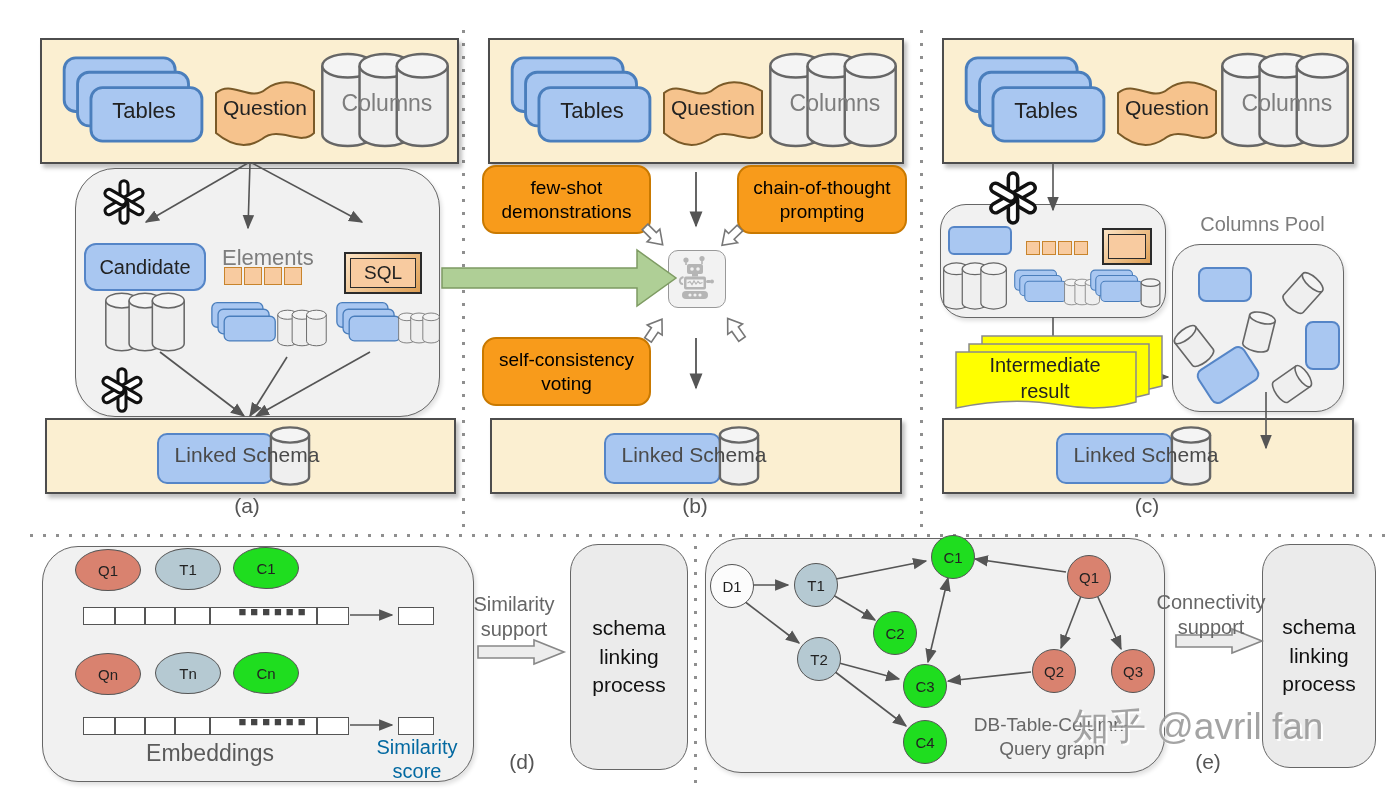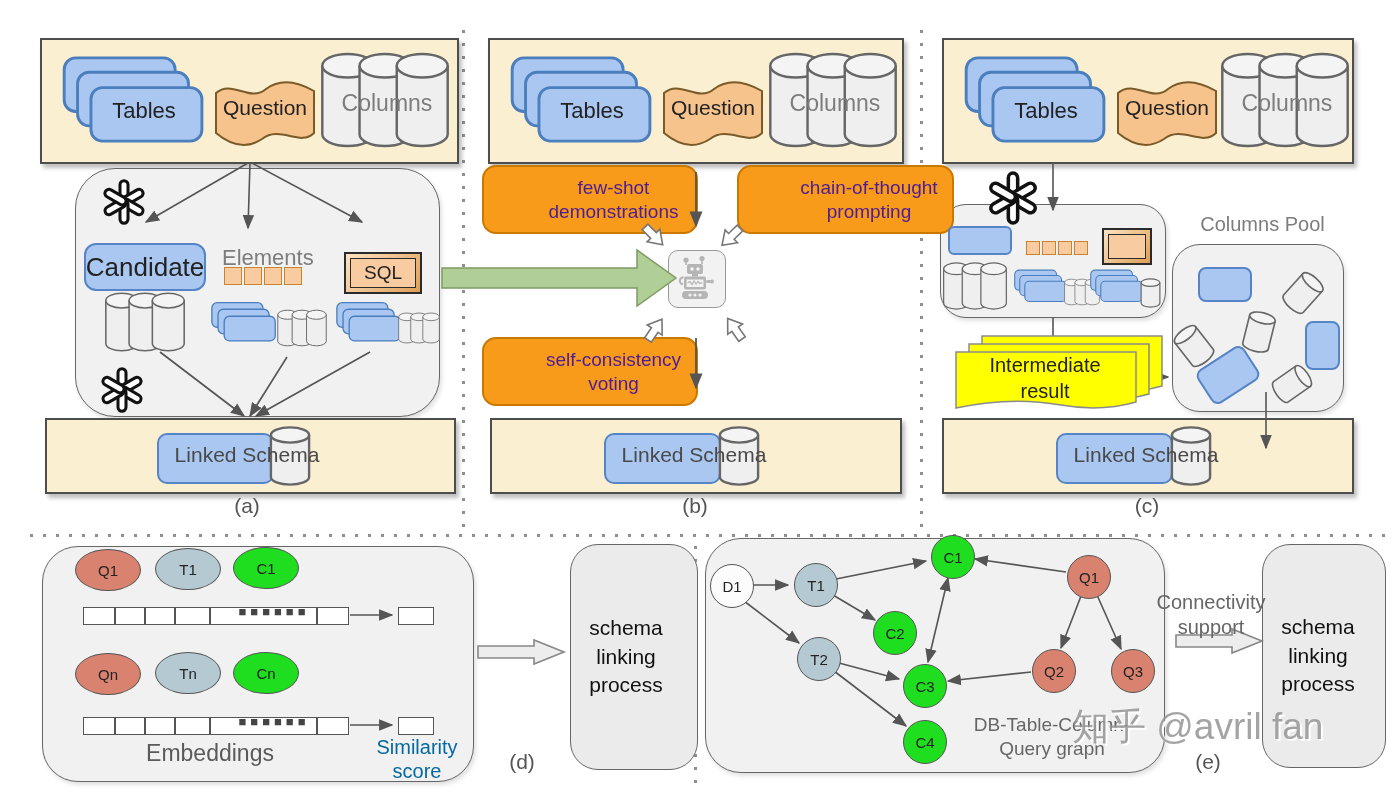--- a/index.html
+++ b/index.html
@@ -2,35 +2,35 @@
 <html><head>
 <meta charset="utf-8">
 <style>
   html,body{margin:0;padding:0;background:#fff;}
   #stage{position:relative;width:1400px;height:794px;background:#fff;overflow:hidden;
          font-family:"Liberation Sans", sans-serif;color:#222;}
   .abs{position:absolute;}
   .strip{background:#FBEFD1;border:2px solid #4d4d4d;box-shadow:3px 4px 4px rgba(0,0,0,.25);z-index:3;}
   .gbox{background:#F1F1F1;border:1.5px solid #666;box-shadow:2px 3px 4px rgba(0,0,0,.12);z-index:3;}
   .bluerect{background:#A9C7F1;border:2px solid #5585C7;border-radius:10px;z-index:4;}
-  .obox{background:#F89B1B;border:2px solid #C97900;border-radius:14px;color:#4c1d95;font-size:19px;
-        display:flex;align-items:center;justify-content:center;text-align:center;line-height:1.25;z-index:4;padding-left:47px;}
+  .obox{background:#F89B1B;border:2px solid #C97900;border-radius:14px;color:#000000;font-size:19px;
+        display:flex;align-items:center;justify-content:center;text-align:center;line-height:1.25;z-index:4;}
   .lbl{color:#222;text-align:center;z-index:8;}
   .greylbl{color:#7d7d7d;text-align:center;z-index:8;}
   .cap{color:#555;font-size:21px;text-align:center;z-index:8;}
   .node{border-radius:50%;border:1.6px solid #555;display:flex;align-items:center;justify-content:center;
         font-size:15px;color:#222;z-index:7;}
   .osq{background:#F8CBA0;border:1.5px solid #C8842C;z-index:4;}
   .vdots{width:3px;background-image:repeating-linear-gradient(to bottom,#8f8f8f 0 3px,transparent 3px 13px);z-index:2;}
   .hdots{height:3px;background-image:repeating-linear-gradient(to right,#8f8f8f 0 3px,transparent 3px 13px);z-index:2;}
   .box3d{background:linear-gradient(135deg,#FCE3C4,#DE9F55);border:2px solid #2b2b2b;z-index:4;}
   .box3d .inner{position:absolute;inset:4px;background:#F8CBA0;border:1.5px solid #2b2b2b;
         display:flex;align-items:center;justify-content:center;font-size:19px;color:#222;}
   .procbox{background:#EBEBEB;border:1.5px solid #666;border-radius:28px;display:flex;align-items:center;
-        justify-content:flex-start;text-align:center;font-size:21px;color:#111;line-height:1.35;z-index:3;padding-left:10px;}
+        justify-content:center;text-align:center;font-size:21px;color:#111;line-height:1.35;z-index:3;}
   .support{color:#666;font-size:20px;text-align:center;line-height:1.25;z-index:8;}
   .bar{background:#fff;border:1.6px solid #555;z-index:4;}
   .bar .dv{position:absolute;top:0;bottom:0;width:1.6px;background:#555;}
   .bar .dots{position:absolute;left:140px;top:-4px;width:100px;text-align:center;color:#444;
         font-size:13px;letter-spacing:4px;}
   .srect{background:#fff;border:1.6px solid #555;z-index:4;}
   #watermark{z-index:40;font-size:37px;color:rgba(148,148,148,.85);white-space:nowrap;
         text-shadow:2px 2px 0 rgba(255,255,255,.95);}
   svg.icon{z-index:5;position:absolute;overflow:visible;}
   #overlay{position:absolute;left:0;top:0;z-index:6;pointer-events:none;}
@@ -187,21 +187,21 @@
     <div class="abs greylbl" style="left:284px;top:50px;width:122px;font-size:23px">Columns</div>
   </div>
 
   <div class="abs gbox" style="left:75px;top:168px;width:363px;height:247px;border-radius:40px"></div>
   <svg class="icon" style="left:100px;top:178px" width="48" height="48">
       <use href="#openai"></use>
     </svg>
   <svg class="icon" style="left:98px;top:366px" width="48" height="48">
       <use href="#openai"></use>
     </svg>
-  <div class="abs bluerect" style="left:84px;top:243px;width:118px;height:44px;border-radius:12px;display:flex;align-items:center;justify-content:center;font-size:26px">Candidate</div>
+  <div class="abs bluerect" style="left:84px;top:243px;width:118px;height:44px;border-radius:12px;display:flex;align-items:center;justify-content:center;font-size:20px">Candidate</div>
   <div class="abs greylbl" style="left:222px;top:245px;width:82px;font-size:22px;z-index:4">Elements</div>
   <div class="abs osq" style="left:224px;top:267px;width:16px;height:16px"></div>
   <div class="abs osq" style="left:244px;top:267px;width:16px;height:16px"></div>
   <div class="abs osq" style="left:264px;top:267px;width:16px;height:16px"></div>
   <div class="abs osq" style="left:284px;top:267px;width:16px;height:16px"></div>
   <div class="abs box3d" style="left:344px;top:252px;width:74px;height:38px">
     <div class="inner">SQL</div>
   </div>
   <svg class="icon" style="left:87px;top:292px" width="116" height="60">
       <use href="#cyl3"></use>
@@ -355,20 +355,21 @@
       <div class="dv" style="left:60px"></div>
     <div class="dv" style="left:90px"></div>
       <div class="dv" style="left:125px"></div>
     <div class="dv" style="left:232px"></div>
     <div class="dots">■■■■■■</div>
   </div>
   <div class="abs srect" style="left:398px;top:717px;width:34px;height:16px"></div>
   <div class="abs" style="left:140px;top:740px;width:140px;text-align:center;font-size:23px;color:#5a5a5a;z-index:8">Embeddings</div>
   <div class="abs" style="left:368px;top:735px;width:98px;text-align:center;font-size:20px;color:#0369a1;line-height:1.2;z-index:8">Similarity score</div>
 
+  <div class="abs support" style="left:468px;top:592px;width:92px">Similarity support</div>
   <div class="abs procbox" style="left:570px;top:544px;width:116px;height:224px">
     <div style="width:90px">schema linking process</div>
   </div>
   <div class="abs cap" style="left:492px;top:750px;width:60px">(d)</div>
 
   <div class="abs gbox" style="left:705px;top:538px;width:458px;height:233px;border-radius:36px"></div>
   <div class="abs node" style="left:710px;top:564px;width:42px;height:42px;background:#FCFCFC">D1</div>
   <div class="abs node" style="left:794px;top:563px;width:42px;height:42px;background:#B5C9D2">T1</div>
   <div class="abs node" style="left:797px;top:637px;width:42px;height:42px;background:#B5C9D2">T2</div>
   <div class="abs node" style="left:931px;top:535px;width:42px;height:42px;background:#1FDD1F">C1</div>

